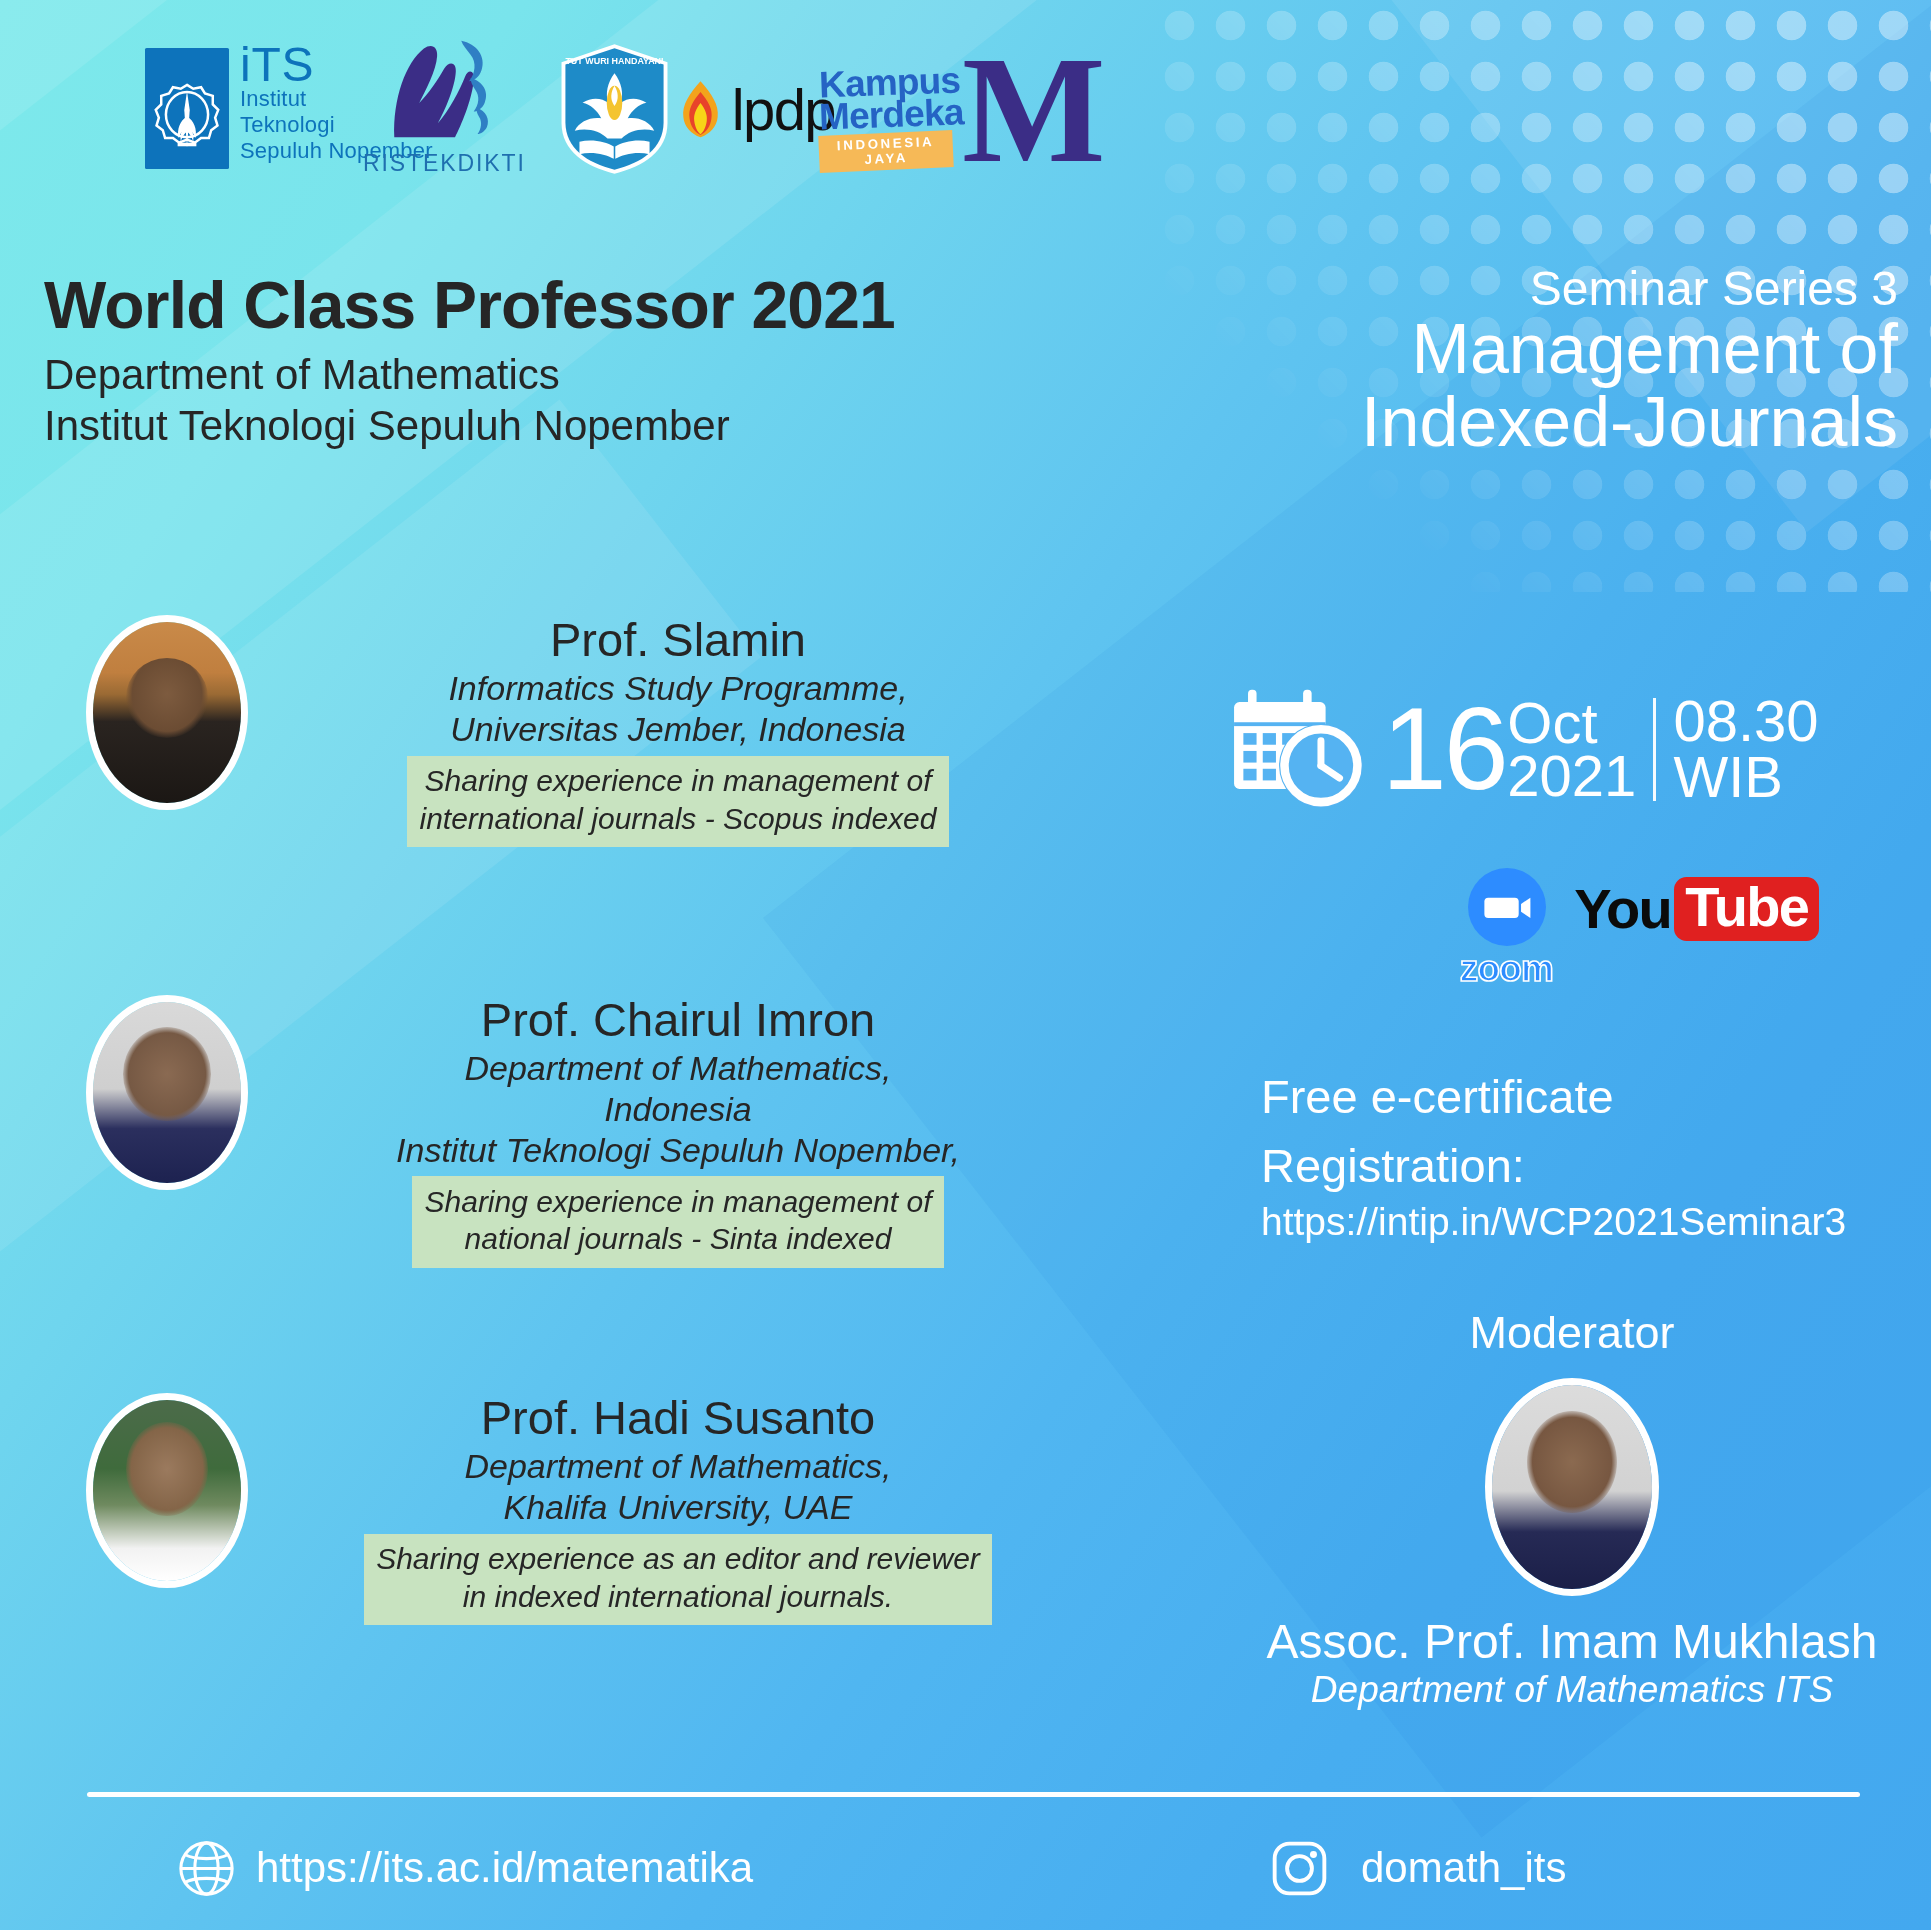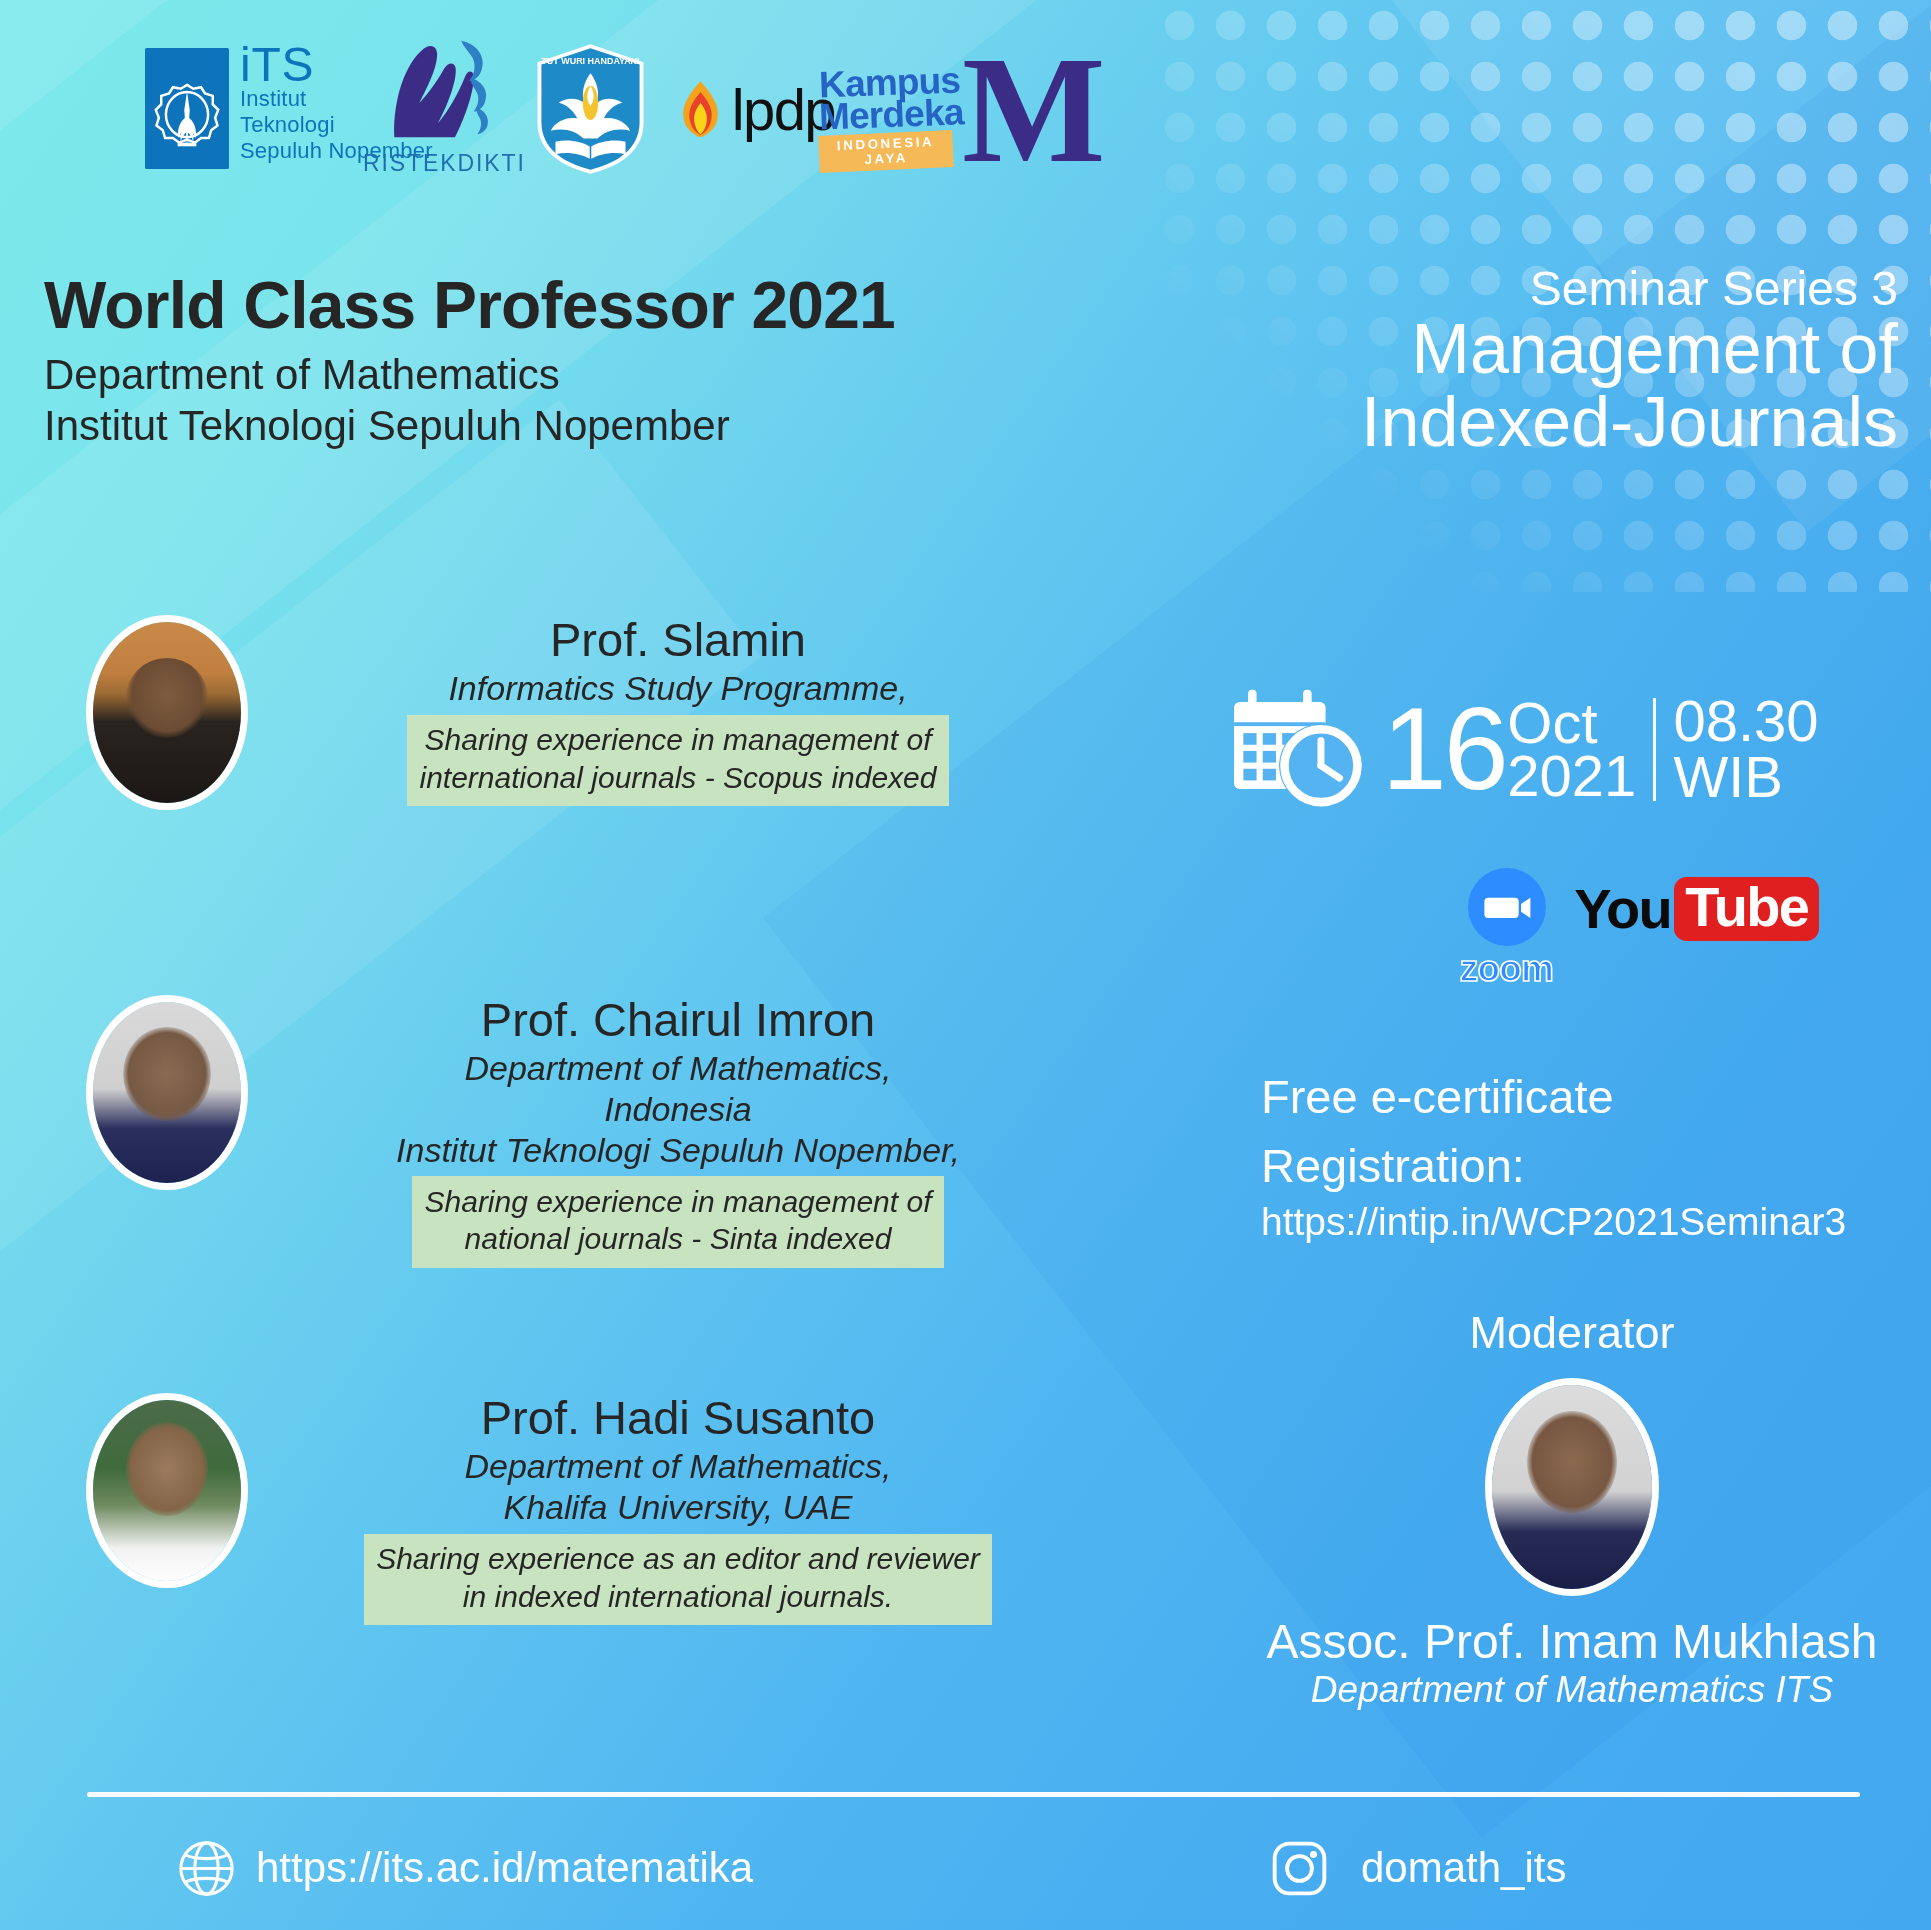--- a/index.html
+++ b/index.html
@@ -58,21 +58,21 @@
   .its-gear{position:absolute;left:50%;top:54%;transform:translate(-50%,-50%);}
   .its-txt{padding-bottom:4.7px;}
   .its-name{font-size:48px;font-weight:400;color:#0D73BB;line-height:0.88;letter-spacing:0.8px;}
   .its-sub{font-size:22px;color:#0D73BB;line-height:1.18;letter-spacing:0.2px;}
 
   
   .ristek{left:363px;top:14px;width:156px;text-align:center;}
   .ristek-txt{font-size:23px;color:#1F6FAF;letter-spacing:1.9px;font-weight:400;margin-top:1.6px;}
 
   
-  .tutwuri{left:532px;top:20px;width:117px;height:132px;}
+  .tutwuri{left:556px;top:20px;width:117px;height:132px;}
 
   
   .lpdp{left:674px;top:56px;display:flex;align-items:center;gap:4.7px;}
   .lpdp-word{font-size:58px;color:#111;line-height:1;font-weight:400;letter-spacing:-1.6px;}
 
   
   .kampus{left:819px;top:45px;width:140px;}
   .km-l1{font-size:37px;color:#2563C4;font-weight:700;line-height:0.84;letter-spacing:-0.8px;transform:rotate(-2deg);}
   .km-l2{font-size:37px;color:#2563C4;font-weight:700;line-height:0.9;letter-spacing:-0.8px;transform:rotate(-2deg);}
   .km-rib{margin-top:1.6px;background:#F6B957;color:#fff;font-size:13.2px;font-weight:700;letter-spacing:2.7px;text-align:center;padding:3.1px 0 3.9px;transform:rotate(-2.5deg);width:134px;}
@@ -265,20 +265,21 @@
     <div class="rh-3">Indexed-Journals</div>
   </div>
 
   <div class="speaker" id="spk1">
     <div class="spk-photo">
         <div class="inner p1"></div>
       </div>
     <div class="spk-body">
       <div class="spk-name">Prof. Slamin</div>
       <div class="spk-aff">Informatics Study Programme,</div>
+      <div class="spk-aff">Universitas Jember, Indonesia</div>
       <div class="spk-desc">
         <div>Sharing experience in management of</div>
         <div>international journals - Scopus indexed</div>
       </div>
     </div>
   </div>
 
   <div class="speaker" id="spk2">
     <div class="spk-photo">
         <div class="inner p2"></div>

